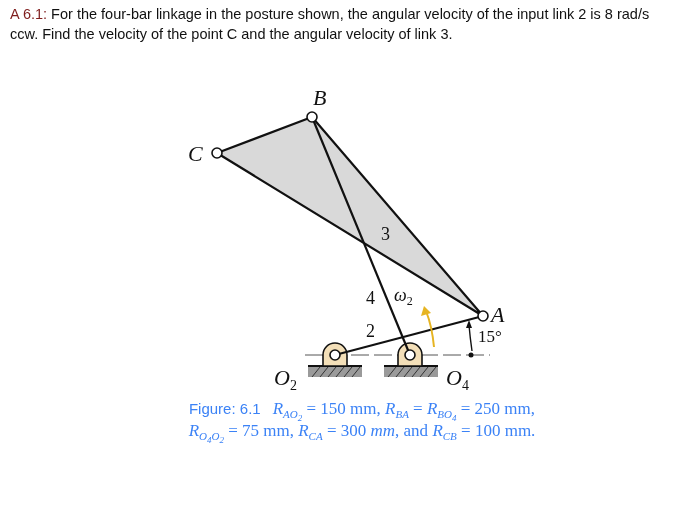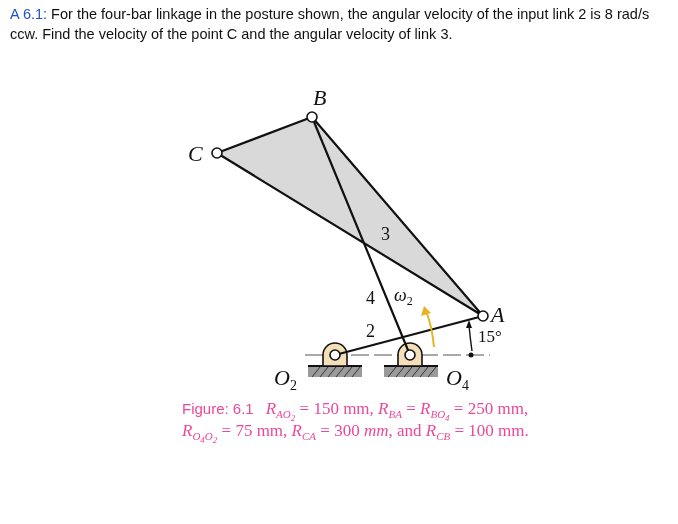--- a/index.html
+++ b/index.html
@@ -1,20 +1,20 @@
 <!DOCTYPE html>
 <html><head>
 <meta charset="utf-8">
 <style>
   html,body{margin:0;padding:0;background:#fff;}
   body{width:678px;height:524px;position:relative;overflow:hidden;}
   .prob{position:absolute;left:10px;top:4px;width:665px;font-family:"Liberation Sans",sans-serif;font-size:14.5px;line-height:20px;color:#111;}
-  .prob .num{color:#1d4ed8;}
+  .prob .num{color:#7f1d1d;}
   svg{position:absolute;left:0;top:0;}
-  .cap{position:absolute;left:182px;top:398px;width:360px;font-family:"Liberation Serif",serif;font-size:17px;line-height:22px;color:#ec4899;}
+  .cap{position:absolute;left:182px;top:398px;width:360px;font-family:"Liberation Serif",serif;font-size:17px;line-height:22px;color:#3b82f6;text-align:center;}
   .cap .fig{font-family:"Liberation Sans",sans-serif;font-size:15px;margin-right:12px;}
   .cap i{font-style:italic;}
   .cap sub{font-size:11px;font-style:italic;vertical-align:-4px;line-height:0;}
   .cap sub sub{font-size:9px;vertical-align:-3px;}
 </style>
 </head>
 <body>
 
 <div class="prob">
   <span class="num">A 6.1:</span><span> For the four-bar linkage in the posture shown, the angular velocity of the input link 2 is 8 rad/s ccw. Find the velocity of the point C and the angular velocity of link 3.</span>

